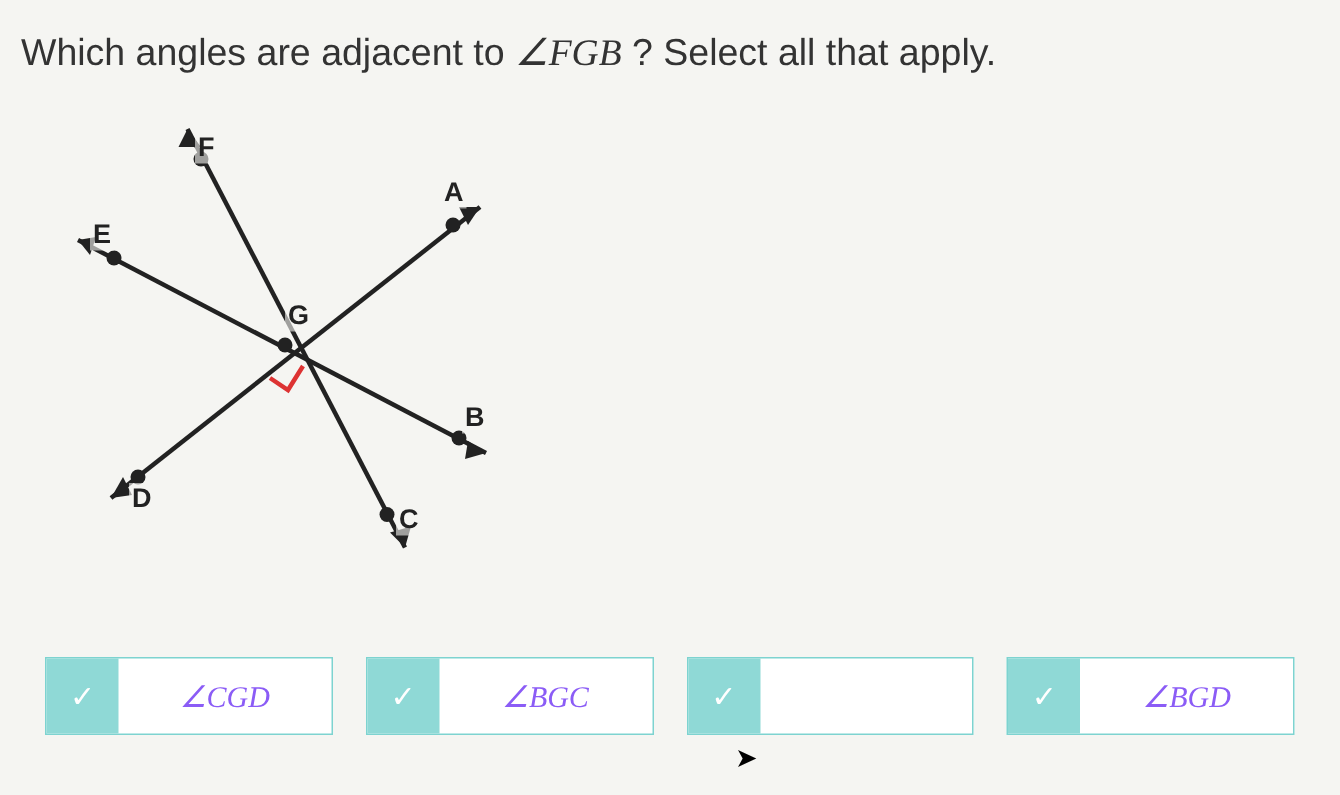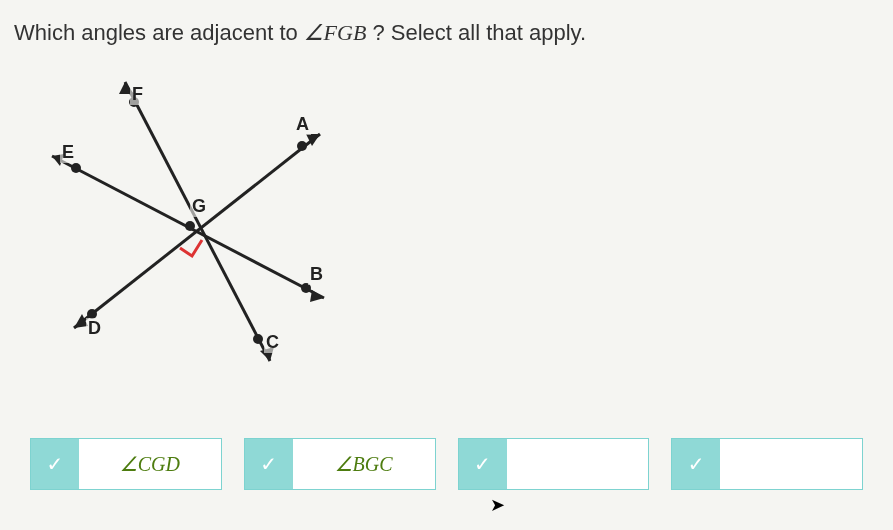--- a/index.html
+++ b/index.html
@@ -5,21 +5,21 @@
     * { margin: 0; padding: 0; box-sizing: border-box; }
     body {
       width: 893px;
       height: 530px;
       background: #f5f5f2;
       font-family: Arial, sans-serif;
       padding: 20px 10px;
       position: relative;
     }
     .question {
-      font-size: 22px;
+      font-size: 25px;
       color: #333;
       margin-bottom: 20px;
       padding-left: 4px;
     }
     .angle-sym {
       font-family: serif;
       font-style: italic;
     }
     .diagram {
       position: relative;
@@ -60,21 +60,21 @@
       justify-content: center;
       color: #fff;
       font-size: 20px;
     }
     .opt-text {
       flex: 1;
       display: flex;
       align-items: center;
       justify-content: center;
       font-size: 20px;
-      color: #4d7c0f;
+      color: #8b5cf6;
       font-style: italic;
       font-family: serif;
     }
     .cursor {
       position: absolute;
       bottom: 14px;
       left: 490px;
       font-size: 18px;
       color: #000;
     }
@@ -130,16 +130,17 @@
   </div>
   <div class="option">
     <div class="check">✓</div>
     <div class="opt-text">∠BGC</div>
   </div>
   <div class="option">
     <div class="check">✓</div>
   </div>
   <div class="option">
     <div class="check">✓</div>
+    <div class="opt-text">∠BGD</div>
   </div>
 </div>
 
 <div class="cursor">➤</div>
 
 </body></html>

